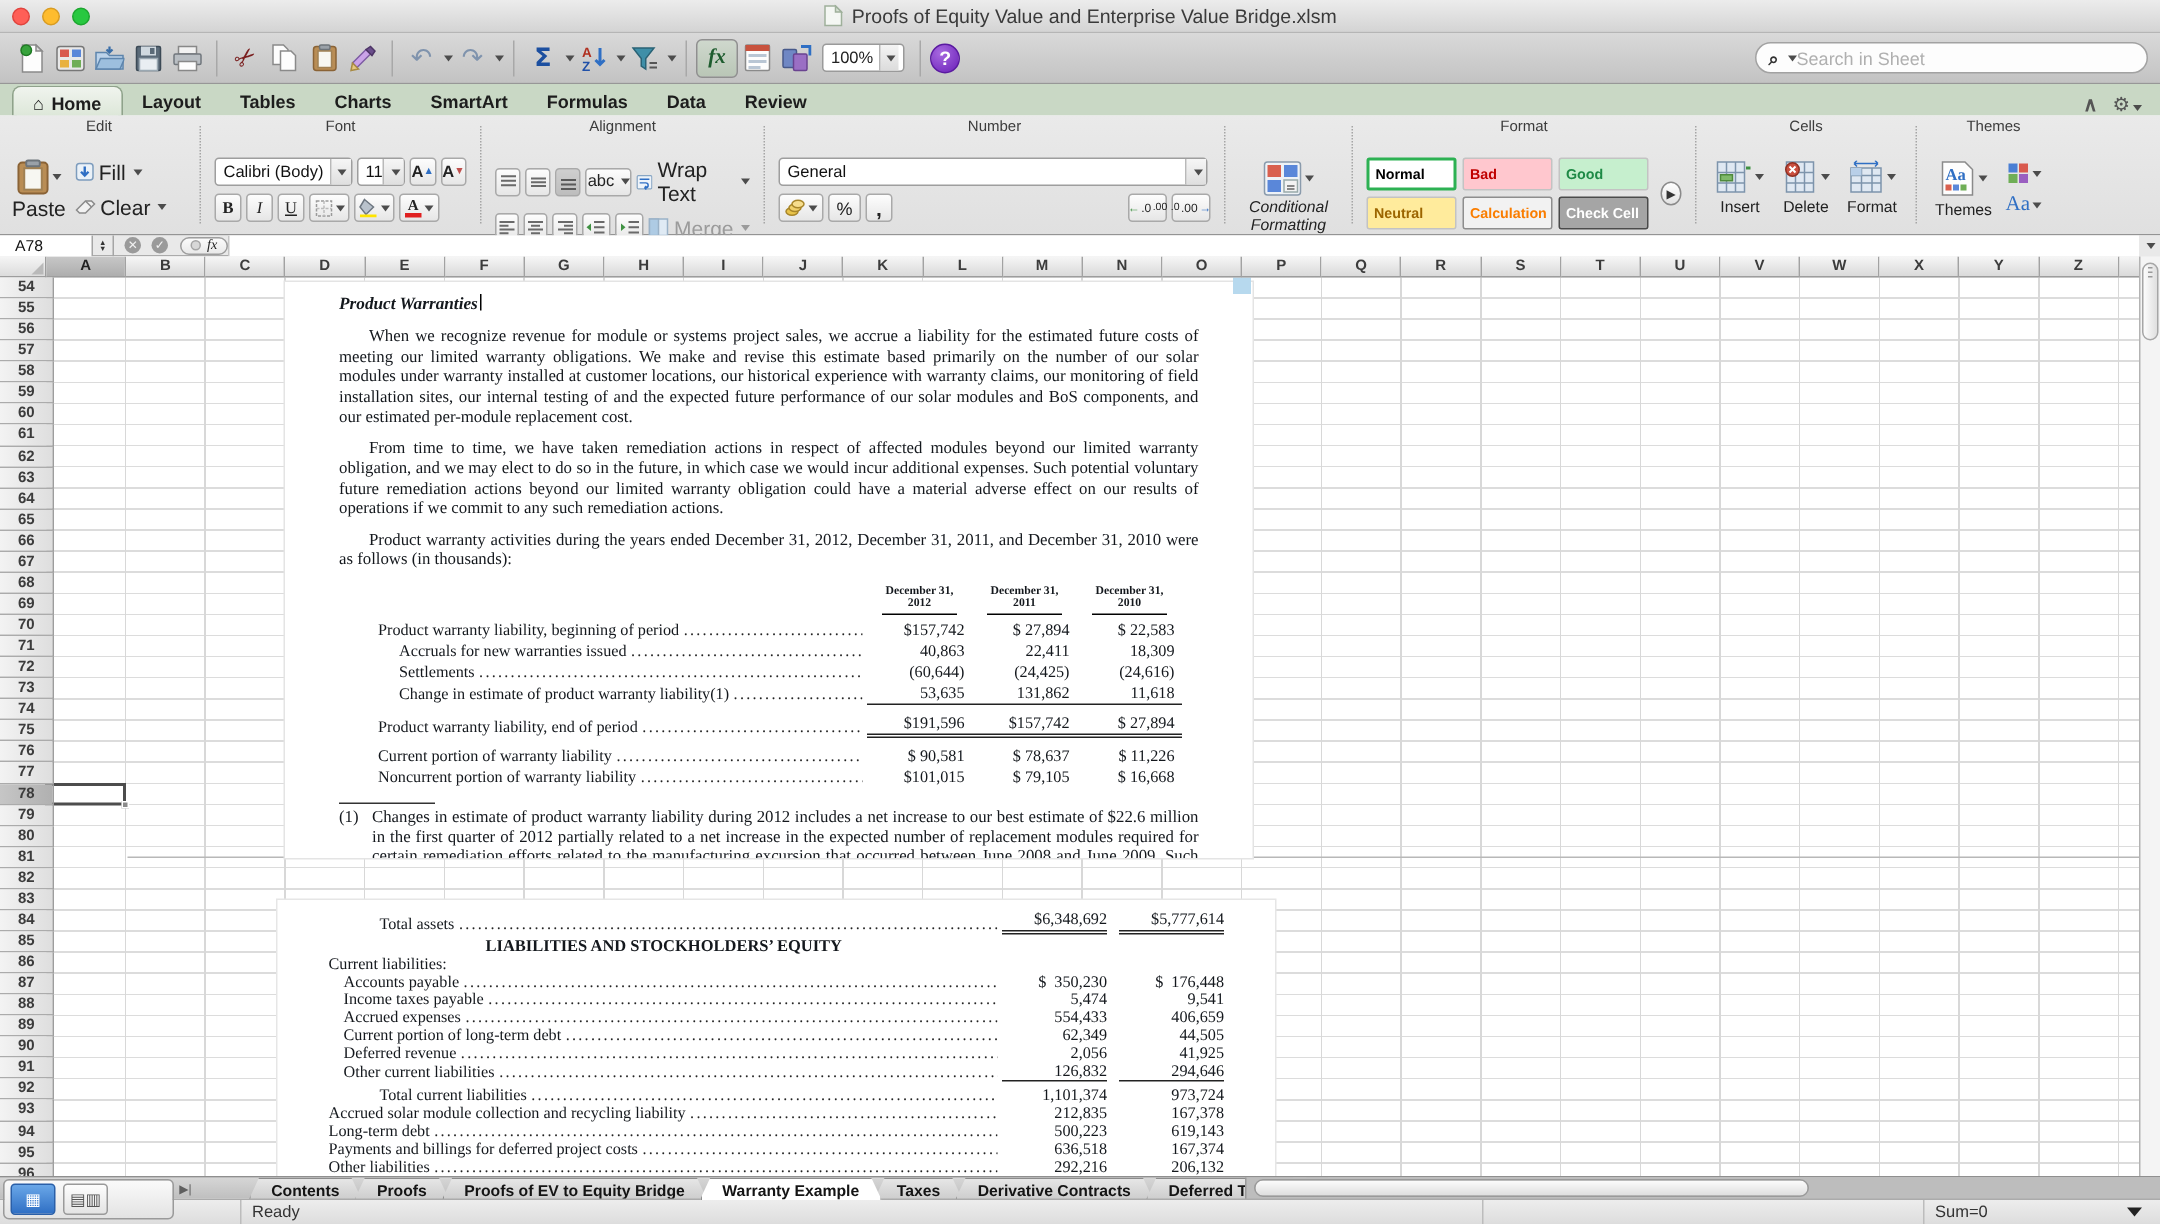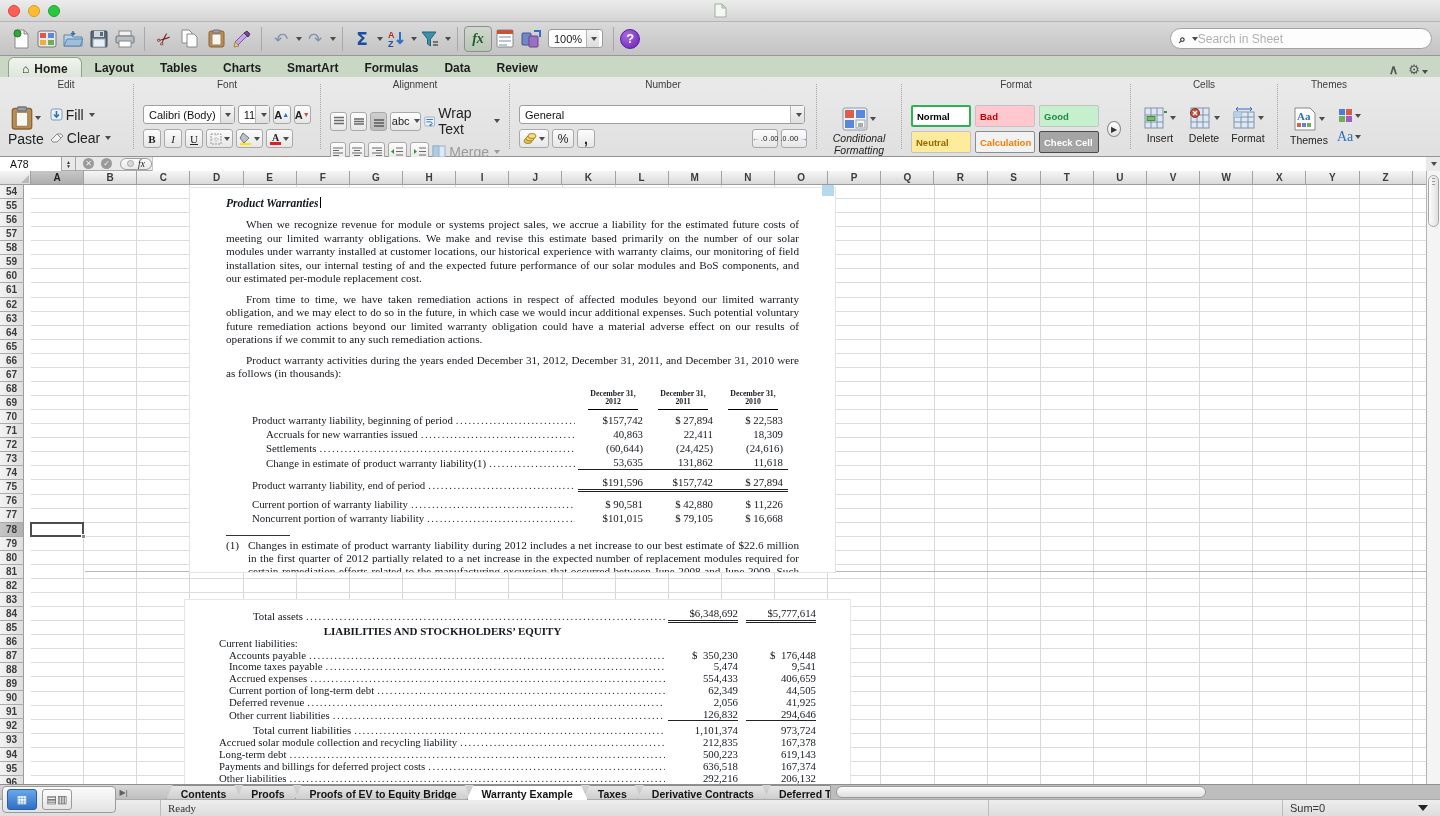--- a/index.html
+++ b/index.html
@@ -100,21 +100,21 @@
   #corner { left:0; top:0; width:31px; height:14px; position:absolute;
     background:linear-gradient(#f5f5f5,#dcdcdc); border-right:1px solid #9d9d9d; border-bottom:1px solid #9d9d9d; }
   #corner:after { content:""; position:absolute; right:1px; bottom:1px;
     border-left:8px solid transparent; border-bottom:8px solid #b9b9b9; }
   #colheads { position:absolute; left:31px; top:0; height:14px; display:flex; }
   .ch { width:53.15px; height:14px; background:linear-gradient(#f6f6f6,#dadada);
     border-right:1px solid #a2a2a2; border-bottom:1px solid #9d9d9d;
     font-size:10px; font-weight:bold; color:#3c3c3c; text-align:center; line-height:13px; }
   .ch.sel { background:linear-gradient(#c7c7c7,#aeaeae); color:#222; }
   .ch.filler { width:14px; }
-  #rowheads { position:absolute; left:0; top:14px; width:24px; }
+  #rowheads { position:absolute; left:0; top:14px; width:36px; }
   .rh { height:14.07px; background:linear-gradient(90deg,#f3f3f3,#dedede);
     border-right:1px solid #9d9d9d; border-bottom:1px solid #ababab;
     font-size:10px; font-weight:bold; color:#3c3c3c; text-align:center; line-height:13.5px; }
   .rh.sel { background:linear-gradient(90deg,#c6c6c6,#b0b0b0); }
   #gridbody { position:absolute; left:31px; top:14px; right:14px; bottom:0;
     background:
       repeating-linear-gradient(to right, transparent 0 52.15px, #d8d8d8 52.15px 53.15px),
       repeating-linear-gradient(to bottom, transparent 0 13.07px, #dcdcdc 13.07px 14.07px); }
   #vscroll { position:absolute; right:0; top:0; width:14px; bottom:0; background:#f4f4f4; border-left:1px solid #b3b3b3; }
   #vthumb { position:absolute; left:1px; right:1px; top:4px; height:52px; border:1px solid #a6a6a6;
@@ -185,39 +185,40 @@
   #viewbox { position:absolute; left:2px; top:786px; width:114px; height:27px; background:linear-gradient(#fafafa,#e3e3e3);
     border:1px solid #9a9a9a; border-radius:4px; display:flex; align-items:center; padding:0 4px; gap:5px; z-index:5; }
   .vbtn { width:30px; height:21px; border:1px solid #9a9a9a; border-radius:3px;
     display:flex; align-items:center; justify-content:center; font-size:11px;
     background:linear-gradient(#fdfdfd,#e4e4e4); color:#555; }
   .vbtn.active { background:linear-gradient(#6aa7e8,#2f6fc4); color:#fff; border-color:#2a5fa8; }
 
   
   #statusbar { left:0; top:799px; width:1440px; height:17px; position:absolute;
     background:linear-gradient(#ededed,#dddddd); border-top:1px solid #ababab; font-size:11px; color:#333; }
-  #status-ready { position:absolute; left:168px; top:2px;font-family:Liberation Serif, serif; }
+  #status-ready { position:absolute; left:168px; top:2px; }
   .sdiv { position:absolute; top:0; bottom:0; width:1px; background:#bcbcbc; }
   #status-sum { position:absolute; left:1290px; top:2px; }
   #sumdd { position:absolute; left:1418px; top:5px; width:0; height:0;
     border-left:5px solid transparent; border-right:5px solid transparent; border-top:6px solid #222; }
 
   svg { display:block; }
 </style>
 </head>
 <body>
 
 <div id="titlebar">
   <span id="tl-red" class="tl"></span>
   <span id="tl-yel" class="tl"></span>
   <span id="tl-grn" class="tl"></span>
   <svg width="13" height="15" viewBox="0 0 13 15">
     <path d="M1 1 h7 l4 4 v9 h-11 z" fill="#f4f7f3" stroke="#9fb09b"></path>
     <path d="M8 1 l4 4 h-4 z" fill="#d7e2d4" stroke="#9fb09b"></path>
   </svg>
+  <span id="title-text">Proofs of Equity Value and Enterprise Value Bridge.xlsm</span>
 </div>
 
 <div id="toolbar">
   <span class="tbtn">
     <svg width="17" height="20" viewBox="0 0 17 20">
         <path d="M2 1 h9 l4 4 v14 h-13 z" fill="#fdfdfd" stroke="#8a8a8a"></path>
         <path d="M11 1 l4 4 h-4 z" fill="#dcdcdc" stroke="#8a8a8a"></path>
         <circle cx="4.5" cy="4.5" r="3.5" fill="#37a33c" stroke="#1f7a24"></circle>
       </svg>
   </span>
@@ -779,21 +780,21 @@
             <div class="tval">$191,596</div>
             <div class="tval">$157,742</div>
             <div class="tval">$ 27,894</div>
           </div>
           <div class="trow gap">
             <div class="tlabel">
               <span>Current portion of warranty liability</span>
               <span class="leader">................................................................................................................................................................................................................................................</span>
             </div>
             <div class="tval">$ 90,581</div>
-            <div class="tval">$ 42,880</div>
+            <div class="tval">$ 78,637</div>
             <div class="tval">$ 11,226</div>
           </div>
           <div class="trow">
             <div class="tlabel">
               <span>Noncurrent portion of warranty liability</span>
               <span class="leader">................................................................................................................................................................................................................................................</span>
             </div>
             <div class="tval">$101,015</div>
             <div class="tval">$ 79,105</div>
             <div class="tval">$ 16,668</div>

